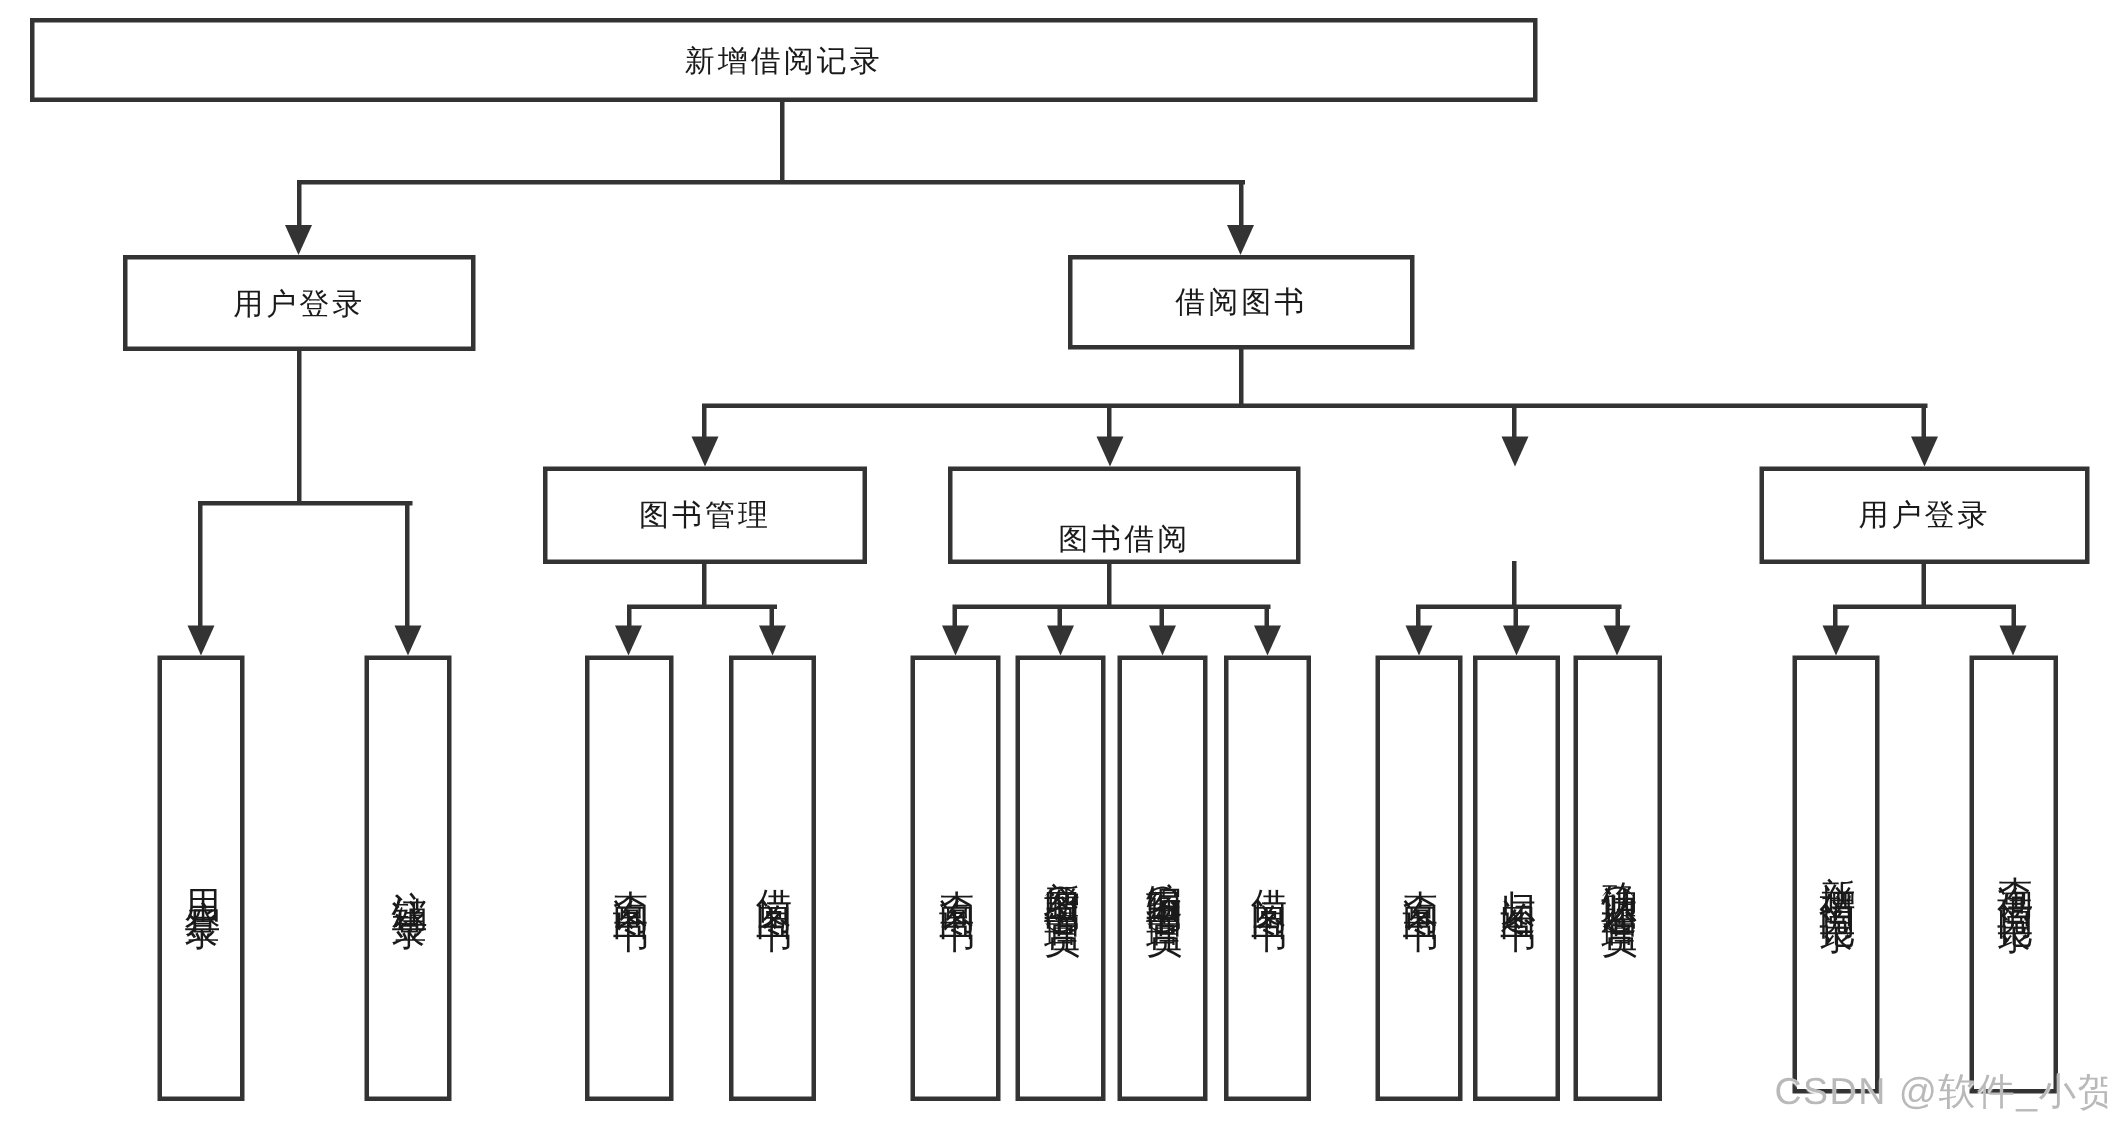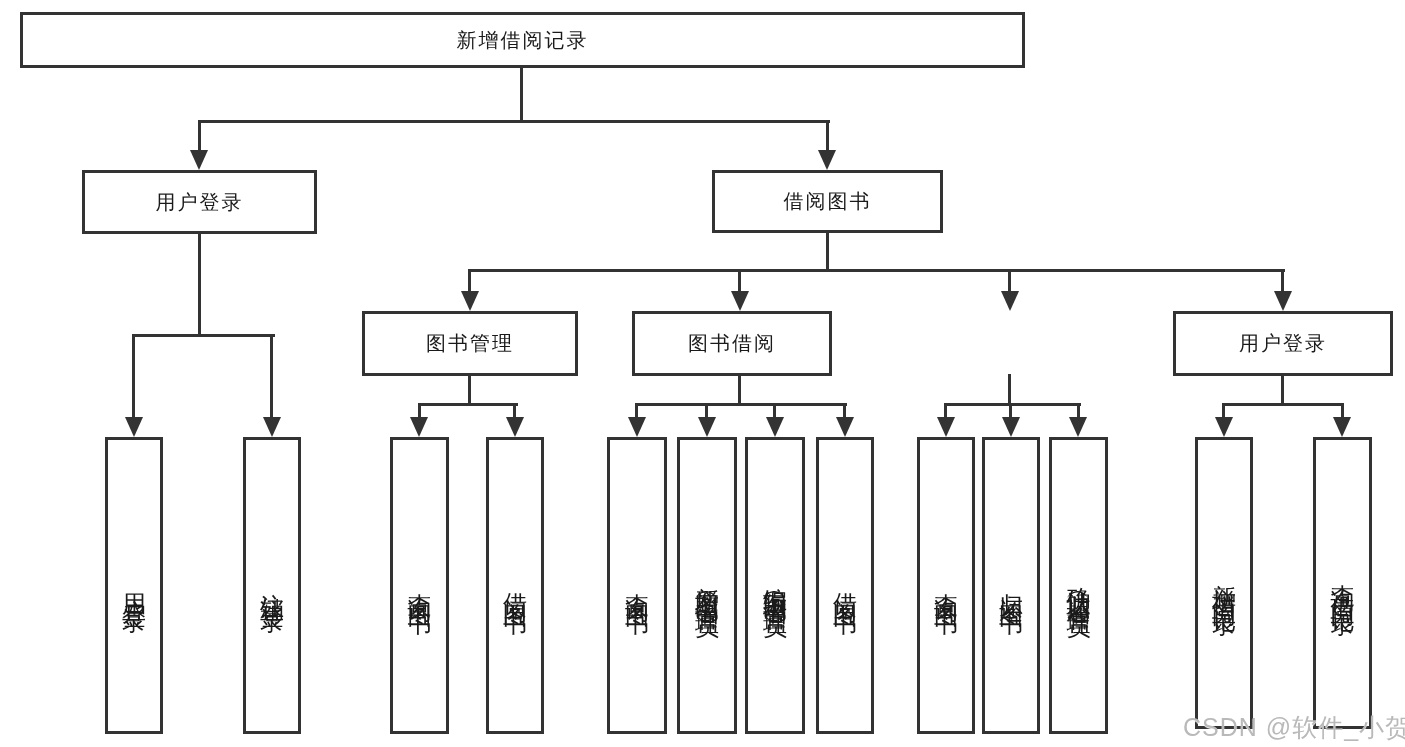--- a/index.html
+++ b/index.html
@@ -69,21 +69,21 @@
   <div class="vl" style="left:738px; top:271px; height:23px;"></div>
   <div class="arrow" style="left:731px; top:291px;"></div>
   <div class="vl" style="left:1008px; top:271px; height:23px;"></div>
   <div class="arrow" style="left:1001px; top:291px;"></div>
   <div class="vl" style="left:1281px; top:271px; height:23px;"></div>
   <div class="arrow" style="left:1274px; top:291px;"></div>
 
   <div class="hbox" style="left:362px; top:311px; width:216px; height:65px;">
     <span>图书管理</span>
   </div>
-  <div class="hbox" style="left:632px; top:311px; width:200px; height:65px;">
+  <div class="hbox" style="left:632px; top:311px; width:235px; height:65px;align-items:flex-end;">
     <span>图书借阅</span>
   </div>
   <div class="hbox" style="left:1173px; top:311px; width:220px; height:65px;">
     <span>用户登录</span>
   </div>
 
   <div class="vl" style="left:468px; top:374px; height:32px;"></div>
   <div class="hl" style="left:418px; top:403px; width:100px;"></div>
   <div class="vl" style="left:418px; top:406px; height:14px;"></div>
   <div class="arrow" style="left:410px; top:417px;"></div>

